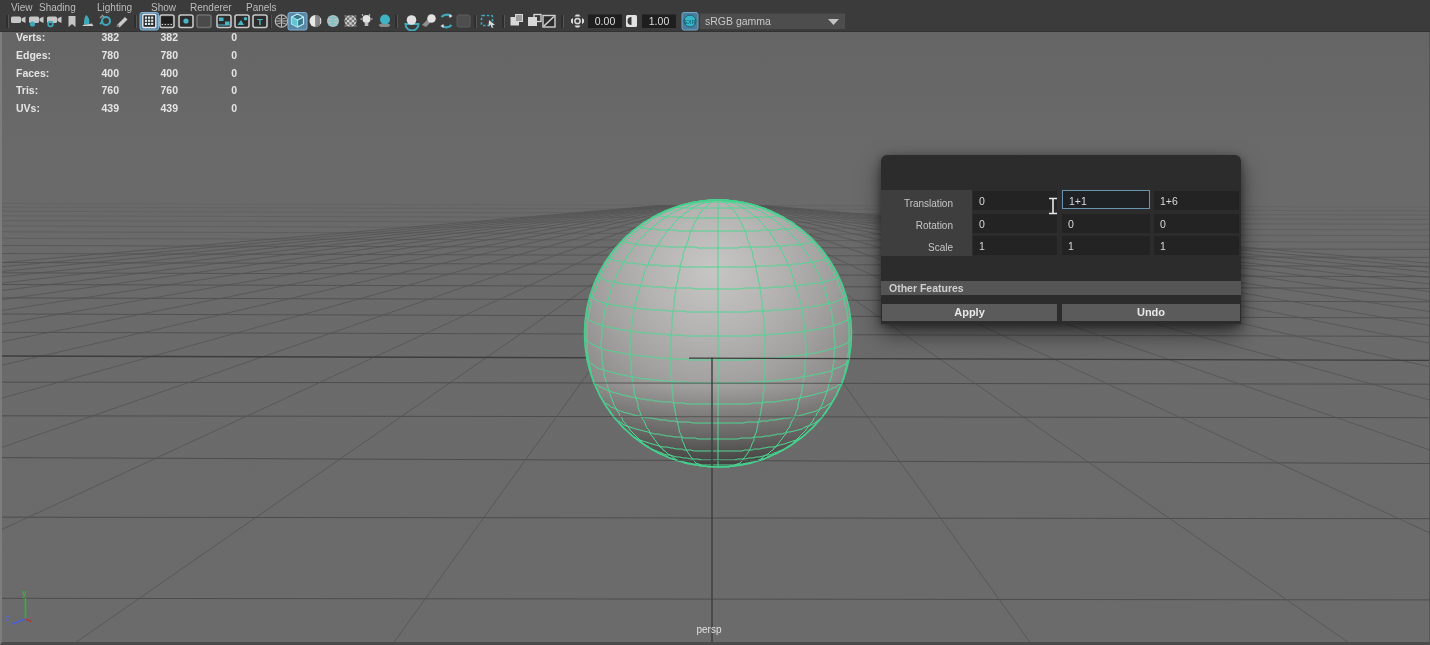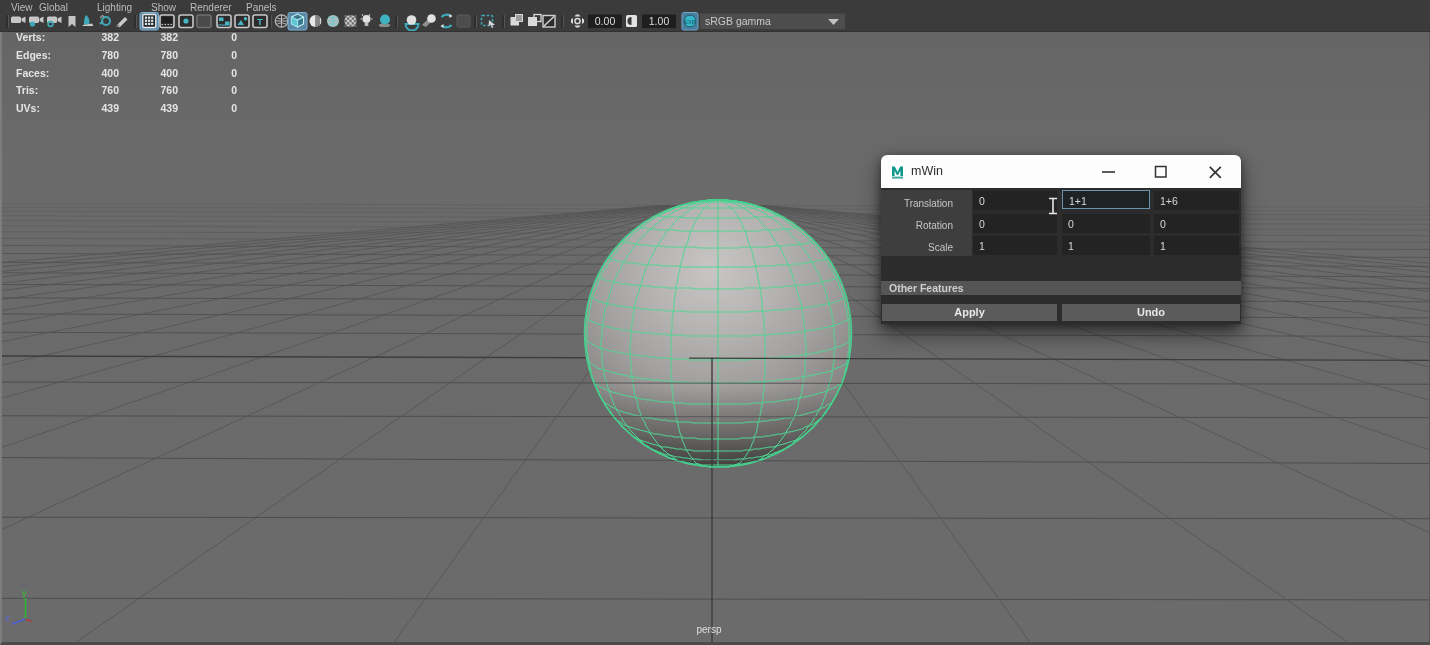--- a/index.html
+++ b/index.html
@@ -147,21 +147,21 @@
       <text x="119" y="112" class="hud" text-anchor="end">439</text>
       <text x="178" y="112" class="hud" text-anchor="end">439</text>
       <text x="237" y="112" class="hud" text-anchor="end">0</text>
 </svg>
 <div id="persp">persp</div>
 <div id="vpedge"></div>
 </div>
 <div id="topbar">
 <div id="menus">
 <span style="left:11px">View</span>
-      <span style="left:39px">Global</span>
+      <span style="left:39px">Shading</span>
 <span style="left:97px">Lighting</span>
       <span style="left:151px">Show</span>
 <span style="left:190px">Renderer</span>
       <span style="left:246px">Panels</span>
 </div>
 <div id="iconrow"><svg width="1430" height="19">
         <path d="M7 3v13" stroke="#2f2f2f" stroke-width="2"></path>
         <path d="M8.5 3v13" stroke="#555" stroke-width="1"></path>
         <rect x="11" y="4.5" width="10" height="6.5" rx="1.5" fill="#c6c6c6"></rect>
         <path d="M21.5 6.5l4-2v6.5l-4-2z" fill="#c6c6c6"></path>
@@ -277,33 +277,20 @@
         <rect x="682" y="0.5" width="16" height="17.5" rx="2" fill="#4b7d9c" stroke="#6fa7c7" stroke-width="1"></rect>
         <circle cx="690" cy="9" r="6" fill="#36b6c9"></circle>
         <circle cx="690" cy="9" r="5.9" fill="none" stroke="#1b5f70"></circle>
         <text x="690" y="11.5" font-size="5.5" fill="#11535f" text-anchor="middle">EXR</text>
         <rect x="700" y="1.5" width="145" height="15.5" fill="#4d4d4d"></rect>
         <text x="705" y="13" font-size="10.5" fill="#c9c9c9">sRGB gamma</text>
         <path d="M828 7l5.5 6 5.5-6z" fill="#c2c2c2"></path>
       </svg></div>
 </div>
 <div id="dlg">
-<div id="dlgtitle">
-<svg style="position:absolute;left:9px;top:8px" width="16" height="17" viewBox="0 0 16 17">
-<rect x="0" y="0" width="15" height="16" rx="1.5" fill="#ffffff"></rect>
-<path d="M2 13V3.5h2.8L7.5 9l2.7-5.5H13V13h-2.6V7.6L8.2 12H6.8L4.6 7.6V13z" fill="#0f9788"></path>
-<rect x="2" y="13.6" width="11" height="2" fill="#0f9788" opacity="0.8"></rect>
-</svg>
-<span class="t">mWin</span>
-<svg style="position:absolute;left:210px;top:0" width="150" height="33">
-<path d="M11 17h13" stroke="#333" stroke-width="1.6"></path>
-<rect x="64.5" y="11.5" width="10.5" height="10.5" fill="none" stroke="#333" stroke-width="1.5"></rect>
-<path d="M118.8 11.8l11 11m0-11l-11 11" stroke="#333" stroke-width="1.7"></path>
-</svg>
-</div>
 <div id="dlgbody">
 <div class="rowlab" style="top:2px;height:22px;padding-top:8px">Translation</div>
 <div class="rowlab" style="top:24px;height:22px;padding-top:8px">Rotation</div>
 <div class="rowlab" style="top:46px;height:22px;padding-top:8px">Scale</div>
 <div class="fld" style="left:92px;top:3px;width:84px;height:19px">0</div>
 <div class="fld" style="left:181px;top:2px;width:88px;height:19px;border:1.5px solid #6a93ad;background:#1f2224">1+1</div>
 <div class="fld" style="left:273px;top:3px;width:85px;height:19px">1+6</div>
 <div class="fld" style="left:92px;top:26px;width:84px;height:19px">0</div>
 <div class="fld" style="left:181px;top:26px;width:88px;height:19px">0</div>
 <div class="fld" style="left:273px;top:26px;width:85px;height:19px">0</div>

